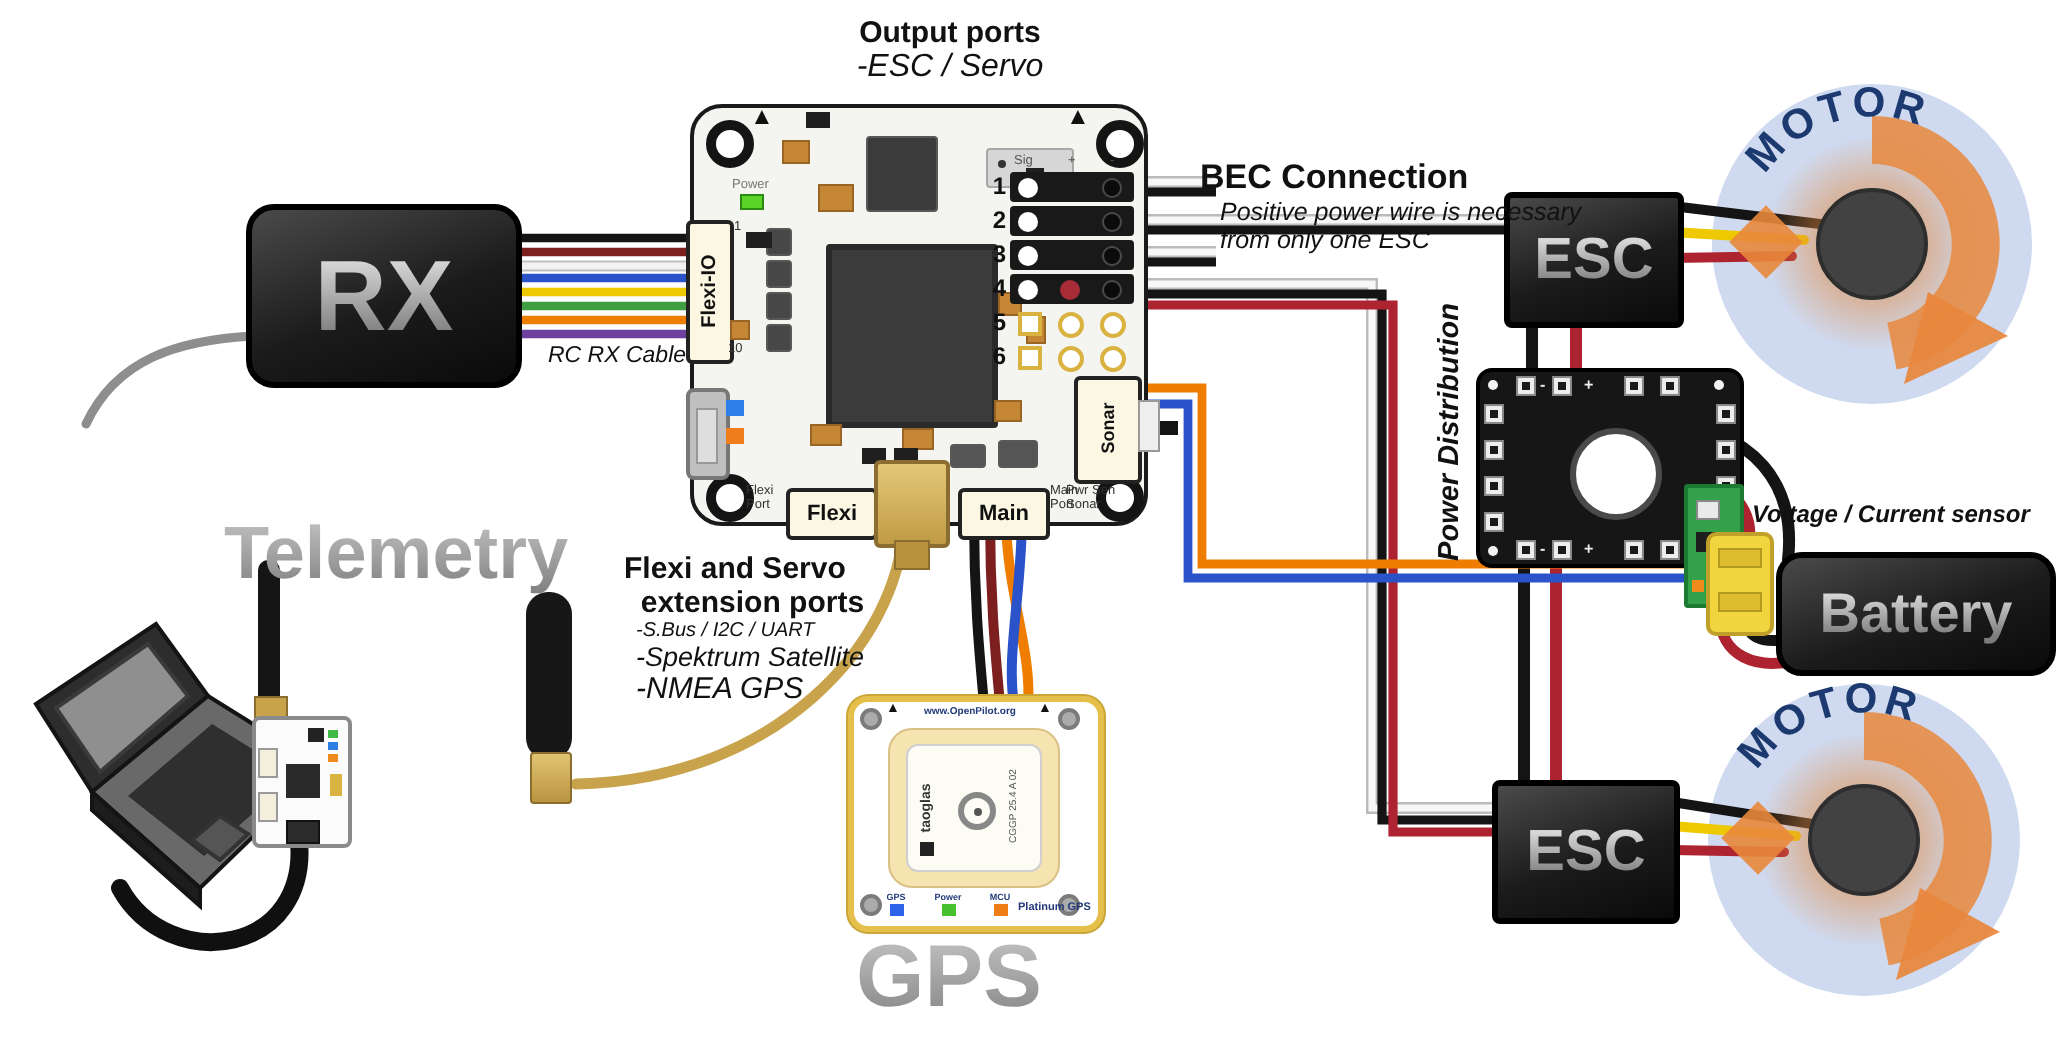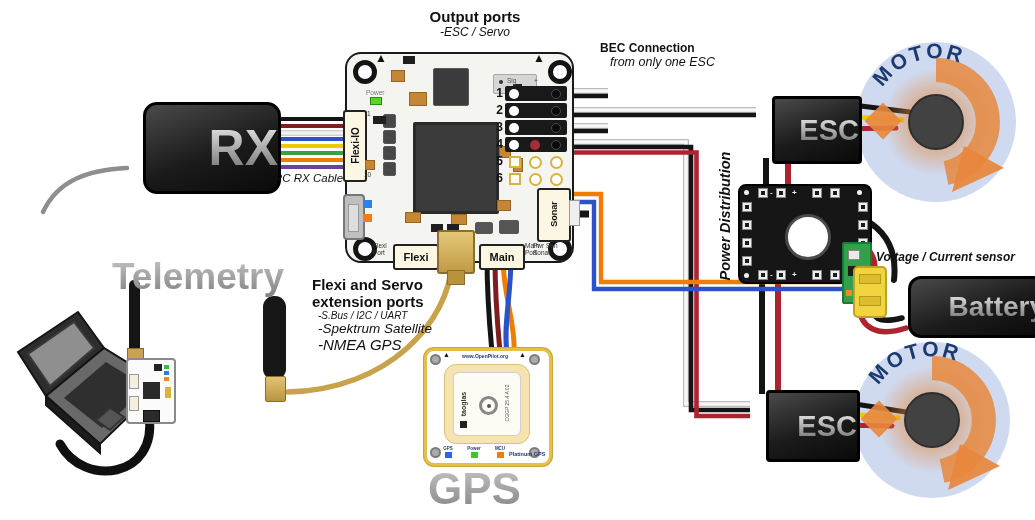--- a/index.html
+++ b/index.html
@@ -9,21 +9,21 @@
   .comp{position:absolute;z-index:2;}
   .lbl{position:absolute;z-index:3;}
   .abs{position:absolute;}
   .bold{font-weight:bold;}
   .ital{font-style:italic;}
   .nowrap{white-space:nowrap;}
   .rot{position:absolute;transform:rotate(-90deg);transform-origin:center;white-space:nowrap;}
   .grad-text{font-weight:800;background:linear-gradient(#d6d6d6 20%,#7c7c7c 85%);
              -webkit-background-clip:text;background-clip:text;color:transparent;}
   .blackbox{background:linear-gradient(160deg,#4a4a4a 0%,#1b1b1b 55%,#0a0a0a 100%);
-            border:3px solid #000;display:flex;align-items:center;justify-content:flex-end;margin-left:20px;}
+            border:3px solid #000;display:flex;align-items:center;justify-content:center;}
   
   #fc{left:345px;top:52px;width:225px;height:207px;background:#f4f4f0;
       border:2.5px solid #1a1a1a;border-radius:16px;}
   .hole{position:absolute;width:14px;height:14px;border:5px solid #141414;border-radius:50%;background:#fff;}
   .chip{position:absolute;background:#3b3b3b;border:1px solid #585858;border-radius:2px;}
   .cap{position:absolute;background:#c58636;border:1px solid #9a6524;}
   .bbit{position:absolute;background:#1f1f1f;}
   .conn{position:absolute;background:#fbf7e3;border:2px solid #222;border-radius:3px;}
   .tinytxt{position:absolute;font-size:6.5px;line-height:7px;color:#333;}
   .outrow{position:absolute;left:158px;width:62px;height:15px;background:#191919;border-radius:2px;}
@@ -371,35 +371,36 @@
     <div class="ledlbl" style="left:63px;top:95px;">MCU</div>
     <div class="led" style="left:18px;top:101px;background:#2e62e8;"></div>
     <div class="led" style="left:44px;top:101px;background:#48c12e;"></div>
     <div class="led" style="left:70px;top:101px;background:#ef7d16;"></div>
     <div class="abs bold" style="left:82px;top:100px;width:38px;font-size:5.5px;color:#223a7a;">Platinum GPS</div>
   </div>
 
 
   <div class="lbl" style="left:413px;top:8px;width:124px;text-align:center;">
     <div class="bold nowrap" style="font-size:15px;">Output ports</div>
-    <div class="ital nowrap" style="font-size:12px;">-ESC / Servo</div>
+    <div class="ital nowrap" style="font-size:16px;">-ESC / Servo</div>
   </div>
 
   <div class="lbl" style="left:600px;top:41px;">
-    <div class="bold nowrap" style="font-size:12px;">BEC Connection</div>
+    <div class="bold nowrap" style="font-size:17px;margin-top:38px;">BEC Connection</div>
+    <div class="ital nowrap" style="font-size:12.5px;padding-left:10px;">Positive power wire is necessary</div>
     <div class="ital nowrap" style="font-size:12.5px;padding-left:10px;">from only one ESC</div>
   </div>
 
   <div class="lbl ital nowrap" style="left:274px;top:172px;font-size:11.5px;">RC RX Cable</div>
 
   <div class="lbl grad-text nowrap" style="left:112px;top:256px;font-size:37px;background:linear-gradient(#c6c6c6,#7e7e7e);-webkit-background-clip:text;background-clip:text;">Telemetry</div>
 
   <div class="lbl" style="left:312px;top:276px;">
     <div class="bold nowrap" style="font-size:15px;">Flexi and Servo</div>
-    <div class="bold nowrap" style="font-size:15px;">extension ports</div>
+    <div class="bold nowrap" style="font-size:15px;text-align:right;">extension ports</div>
     <div class="ital nowrap" style="font-size:10px;padding-left:6px;">-S.Bus / I2C / UART</div>
     <div class="ital nowrap" style="font-size:13.5px;padding-left:6px;">-Spektrum Satellite</div>
     <div class="ital nowrap" style="font-size:15px;padding-left:6px;">-NMEA GPS</div>
   </div>
 
 
   <div class="lbl bold ital nowrap" style="left:647px;top:206px;width:160px;height:20px;text-align:center;font-size:14.5px;transform:rotate(-90deg);transform-origin:center;">Power Distribution</div>
 
   <div class="lbl bold ital nowrap" style="left:876px;top:250px;font-size:12px;">Voltage / Current sensor</div>
 

